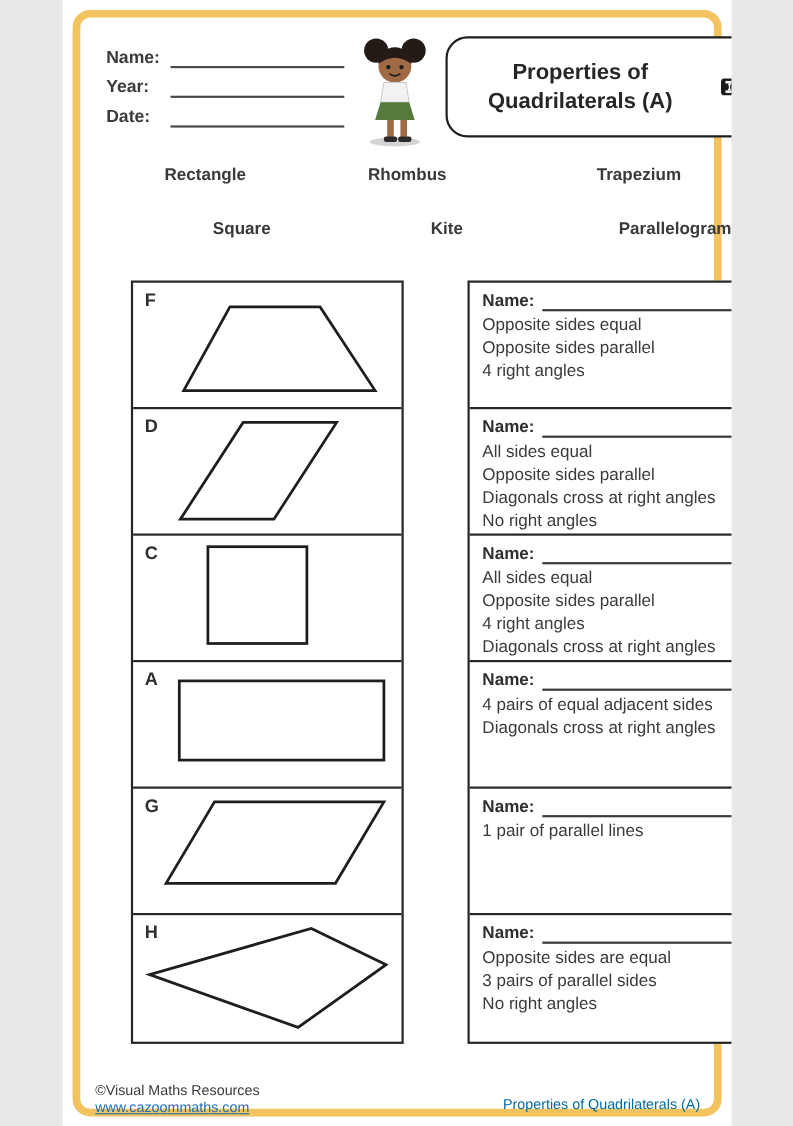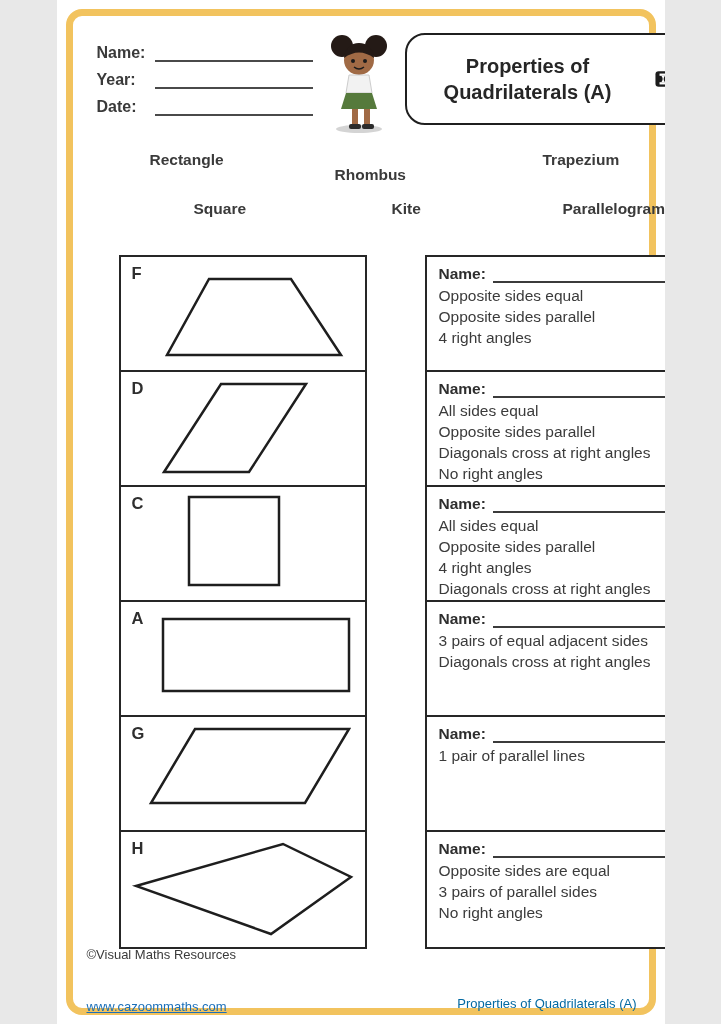--- a/index.html
+++ b/index.html
@@ -37,21 +37,21 @@
   
   .props-table { position: absolute; left: 368px; top: 255px; width: 296px; border: 2px solid #262626; background:#fff; }
   .p-row { height: 115px; border-bottom: 2px solid #262626; padding: 8px 12px 0 12px; }
   .p-row:last-child { border-bottom: none; }
   .name-row { display: flex; align-items: flex-end; margin-bottom: 2px; }
   .name-label { font-weight: bold; font-size: 15.5px; color: #2e2e2e; }
   .name-blank { flex: 1; height: 15px; margin-left: 7px; margin-right: 2px; border-bottom: 2px solid #3b3b3b; }
   .prop { font-size: 15.5px; line-height: 21px; color: #3b3b3b; }
 
   
-  .footer-copy { position: absolute; left: 30px; top: 947px; font-size: 13px; color: #3a3a3a; }
+  .footer-copy { position: absolute; left: 30px; top: 983px; font-size: 13px; color: #3a3a3a; }
   .footer-link { position: absolute; left: 30px; top: 999px; font-size: 13px; color: #1b6fb8; text-decoration: underline; }
   .footer-title { position: absolute; right: 28px; top: 996px; font-size: 13px; color: #0369a1; }
 </style>
 </head>
 <body>
 
 <div class="page">
   <div class="page-border"></div>
 
   <div class="hdr-field" style="top:44px;">
@@ -96,21 +96,21 @@
         <rect x="1" y="1" width="34" height="34" rx="7" fill="#1c1c1c"></rect>
         <rect x="10" y="6" width="16" height="5" fill="#ffffff"></rect>
         <rect x="10" y="25" width="16" height="5" fill="#ffffff"></rect>
         <path d="M14,11 h8 c-4,5 -4,9 0,14 h-8 c4,-5 4,-9 0,-14 z" fill="#ffffff"></path>
       </svg>
       <span class="logo-label">cazoom!</span>
     </div>
   </div>
 
   <span class="wb-word" style="left:93px; top:151px;">Rectangle</span>
-  <span class="wb-word" style="left:278px; top:151px;margin-top:15px;">Rhombus</span>
+  <span class="wb-word" style="left:278px; top:151px;">Rhombus</span>
   <span class="wb-word" style="left:486px; top:151px;">Trapezium</span>
   <span class="wb-word" style="left:137px; top:200px;">Square</span>
   <span class="wb-word" style="left:335px; top:200px;">Kite</span>
   <span class="wb-word" style="left:506px; top:200px;">Parallelogram</span>
 
   <div class="shapes-table">
     <div class="s-row">
       <span class="cell-letter">F</span>
       <svg class="shape-svg" viewBox="0 0 244 111">
         <polygon points="88,22 170,22 220,98 46,98"></polygon>
@@ -176,21 +176,21 @@
       <div class="prop">All sides equal</div>
       <div class="prop">Opposite sides parallel</div>
       <div class="prop">4 right angles</div>
       <div class="prop">Diagonals cross at right angles</div>
     </div>
     <div class="p-row">
       <div class="name-row">
         <span class="name-label">Name:</span>
         <span class="name-blank"></span>
       </div>
-      <div class="prop">3 pairs of equal adjacent sides</div>
+      <div class="prop">4 pairs of equal adjacent sides</div>
       <div class="prop">Diagonals cross at right angles</div>
     </div>
     <div class="p-row">
       <div class="name-row">
         <span class="name-label">Name:</span>
         <span class="name-blank"></span>
       </div>
       <div class="prop">1 pair of parallel lines</div>
     </div>
     <div class="p-row">

